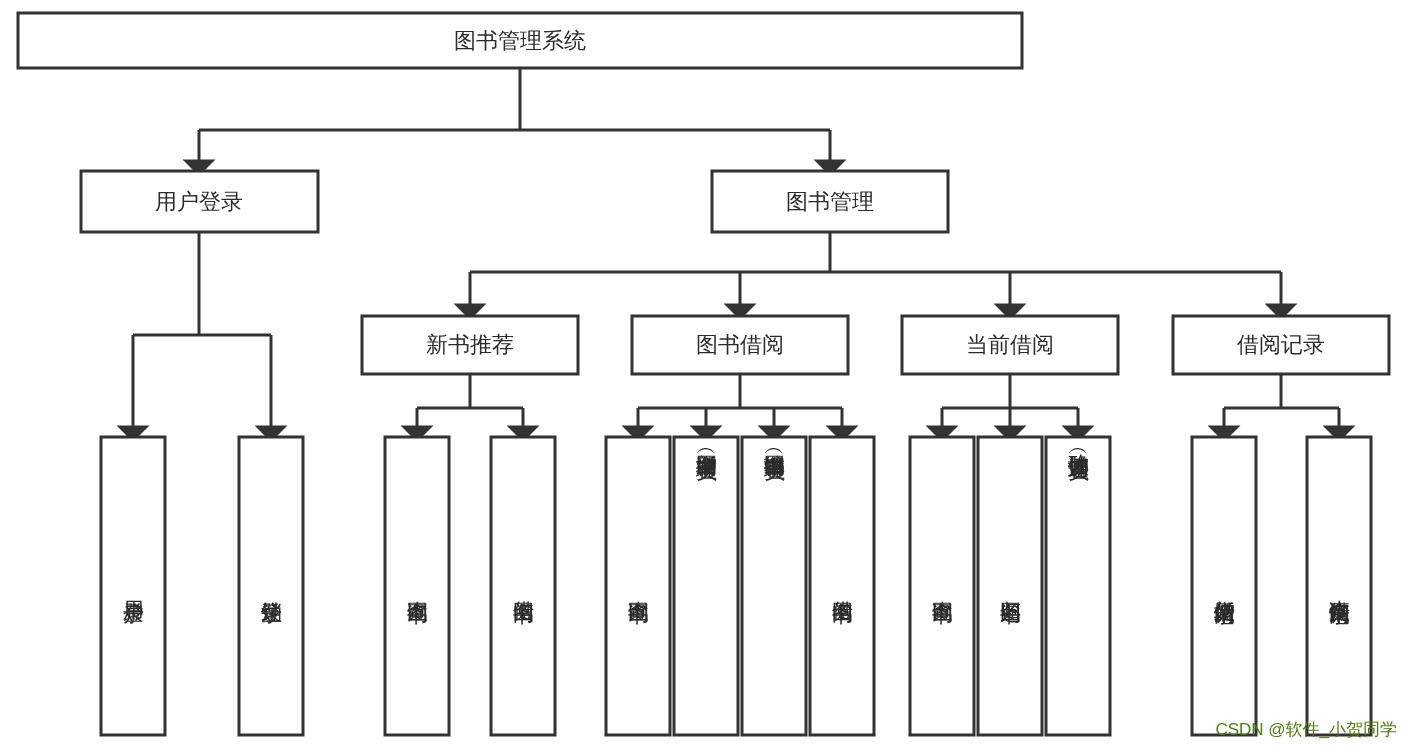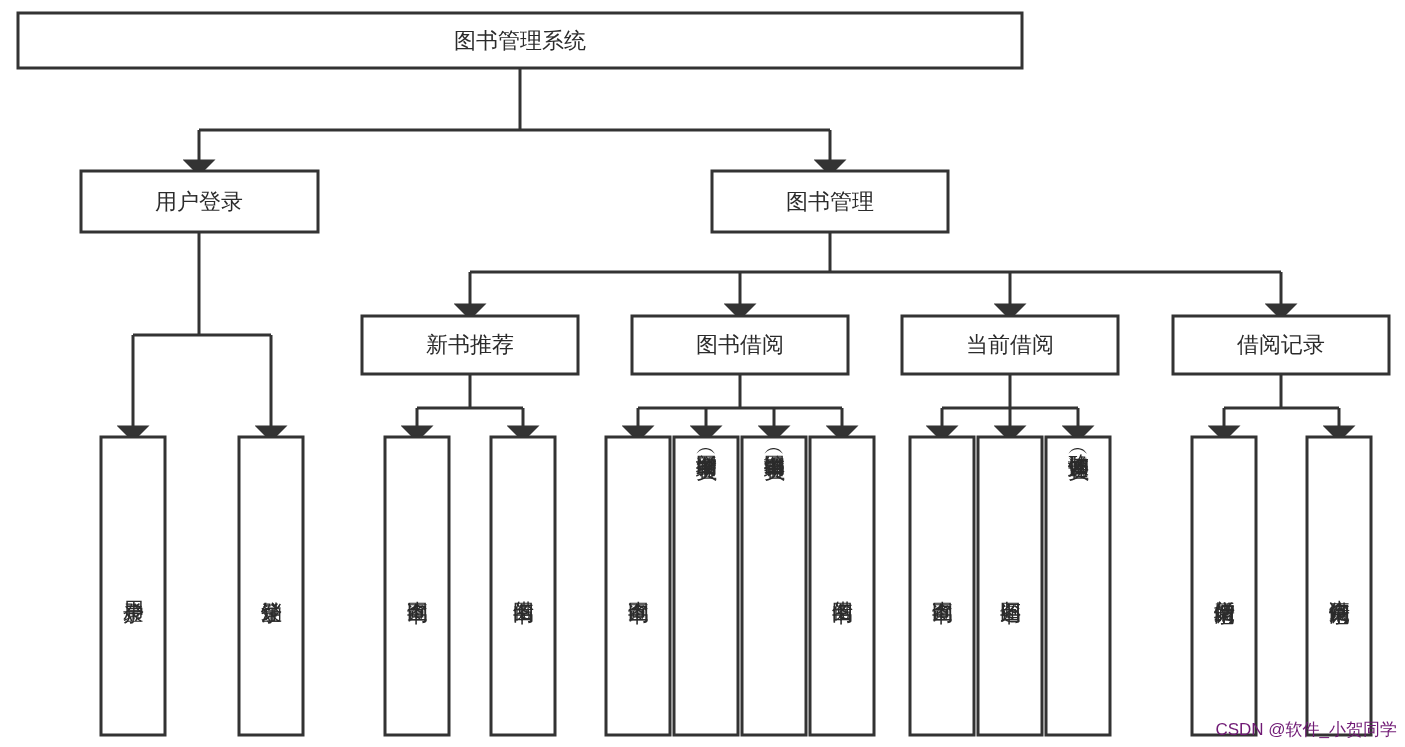--- a/index.html
+++ b/index.html
@@ -21,21 +21,21 @@
     writing-mode:vertical-rl;text-orientation:upright;
     white-space:nowrap;letter-spacing:1px;
   }
   .leaf-label-wrap{
     position:absolute;display:flex;align-items:center;justify-content:center;
     pointer-events:none;
   }
   .watermark{
     position:absolute;right:8px;bottom:6px;
     font-family:"Liberation Sans","DejaVu Sans",sans-serif;
-    font-size:17px;color:#701a75;white-space:nowrap;user-select:none;
+    font-size:17px;color:#4d7c0f;white-space:nowrap;user-select:none;
   }
 </style>
 </head>
 <body>
 
 <div id="diagram-root">
 
   <svg id="flow" viewBox="0 0 1405 747">
     <defs>
       <marker id="arrowhead" markerWidth="9" markerHeight="11" refX="2.2" refY="5.5" orient="auto" markerUnits="strokeWidth">

